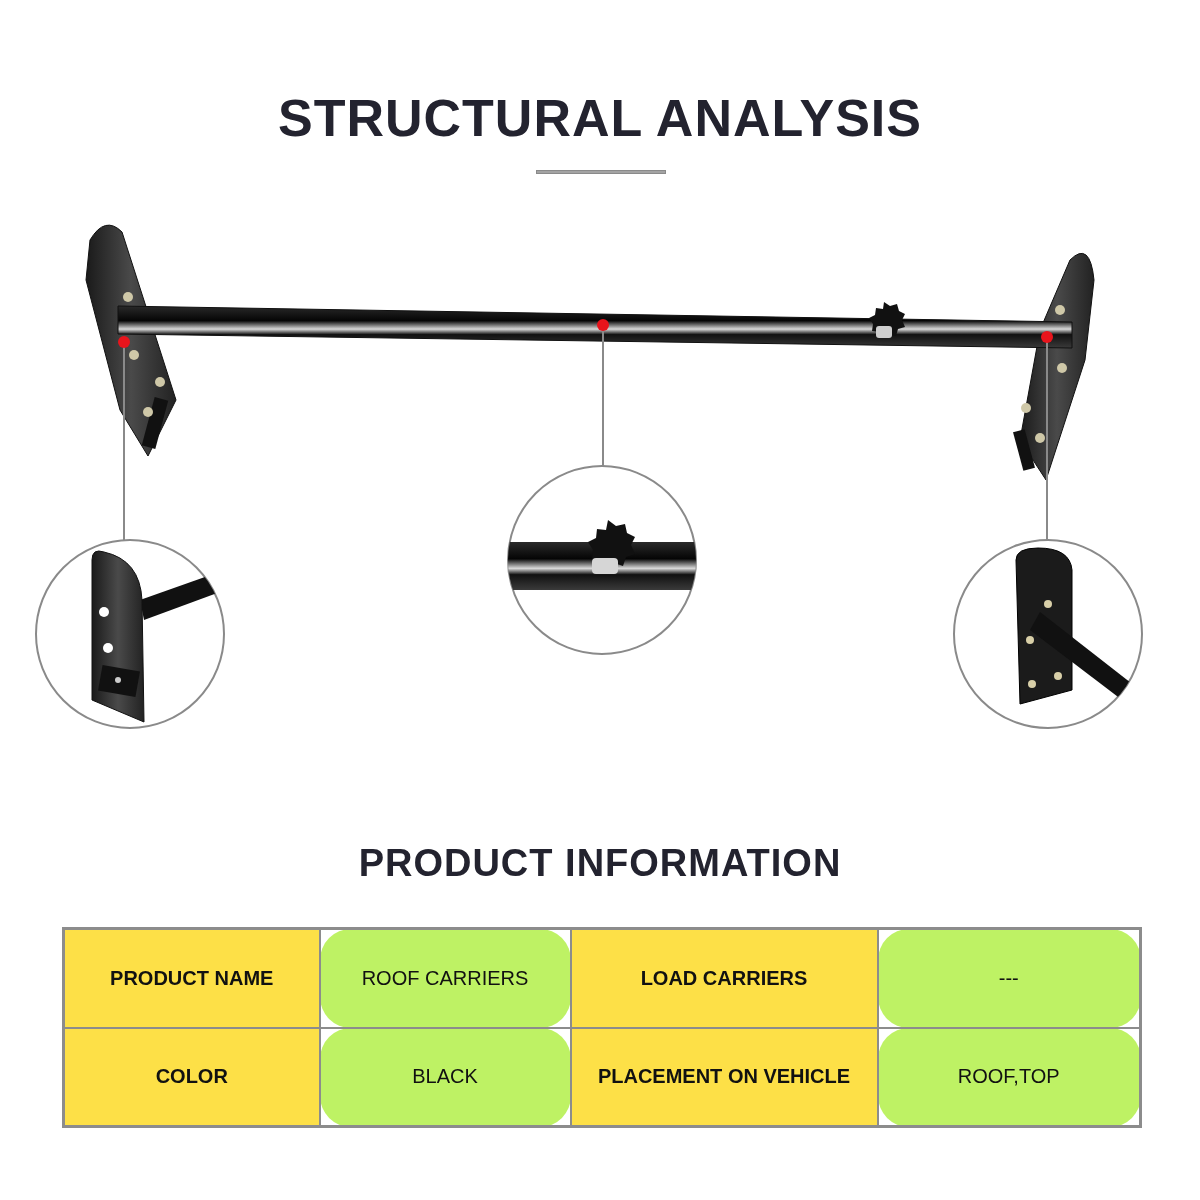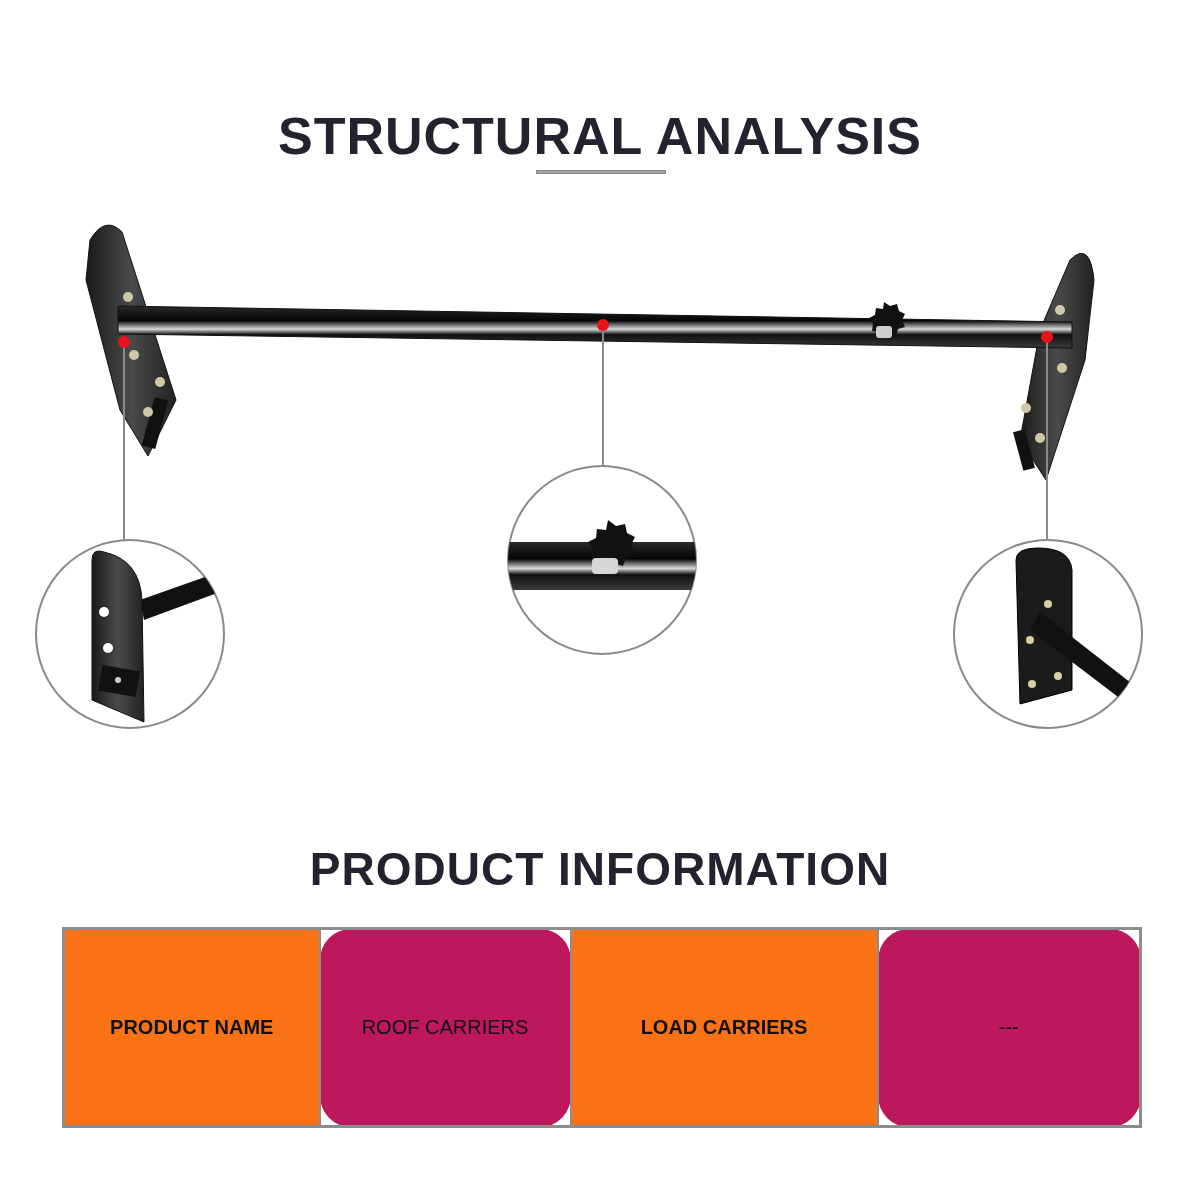--- a/index.html
+++ b/index.html
@@ -1,25 +1,25 @@
 <!DOCTYPE html>
 <html><head>
 <meta charset="utf-8">
 <style>
   html, body { margin:0; padding:0; background:#ffffff; }
   body { width:1200px; height:1200px; position:relative; overflow:hidden; font-family:"Liberation Sans", sans-serif; }
   .title { position:absolute; left:0; width:1200px; text-align:center; color:#23232f; font-weight:bold; letter-spacing:1px; }
-  .title.top { top:88px; font-size:52px;margin-top:18px; }
+  .title.top { top:88px; font-size:52px; }
   .divider { position:absolute; top:170px; left:536px; width:130px; height:4px; background:#a3a3a3; border:1px solid #8a8a8a; box-sizing:border-box; }
-  .title.mid { top:842px; font-size:46px; }
+  .title.mid { top:842px; font-size:38px; }
   svg.product { position:absolute; left:0; top:0; }
   table.info { position:absolute; left:62px; top:927px; width:1077px; height:201px; border-collapse:collapse; border:3px solid #8c8c8c; table-layout:fixed; }
   table.info td { border:2px solid #8c8c8c; text-align:center; font-size:20px; color:#111; padding:0; }
-  td.label { background:#f97316; font-weight:bold; }
-  td.value { background:#be185d; color:#222;border-radius:31px; }
+  td.label { background:#fde047; font-weight:bold; }
+  td.value { background:#bef264; color:#222;border-radius:31px; }
 </style>
 </head>
 <body>
 
 <div class="title top">STRUCTURAL ANALYSIS</div>
 <div class="divider"></div>
 
 <svg class="product" width="1200" height="800" viewBox="0 0 1200 800">
   <defs>
     <linearGradient id="bar" x1="0" y1="0" x2="0" y2="1">
@@ -125,14 +125,20 @@
       <col style="width:307px">
       <col style="width:263px">
   </colgroup>
   <tbody>
       <tr>
     <td class="label">PRODUCT NAME</td>
     <td class="value">ROOF CARRIERS</td>
     <td class="label">LOAD CARRIERS</td>
     <td class="value">---</td>
   </tr>
+  <tr>
+    <td class="label">COLOR</td>
+    <td class="value">BLACK</td>
+    <td class="label">PLACEMENT ON VEHICLE</td>
+    <td class="value">ROOF,TOP</td>
+  </tr>
 </tbody>
   </table>
 
 </body></html>

